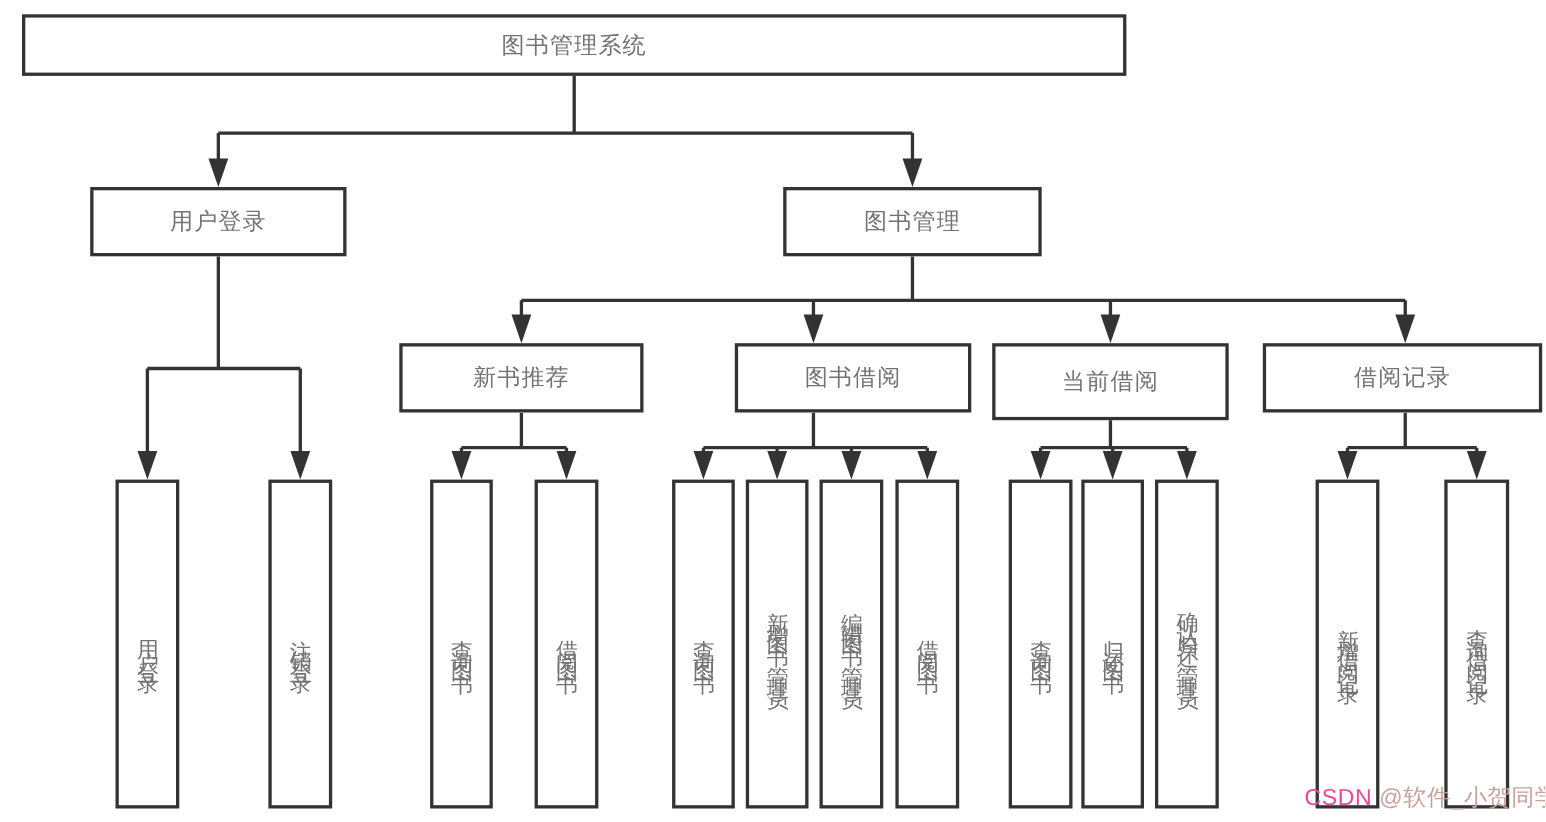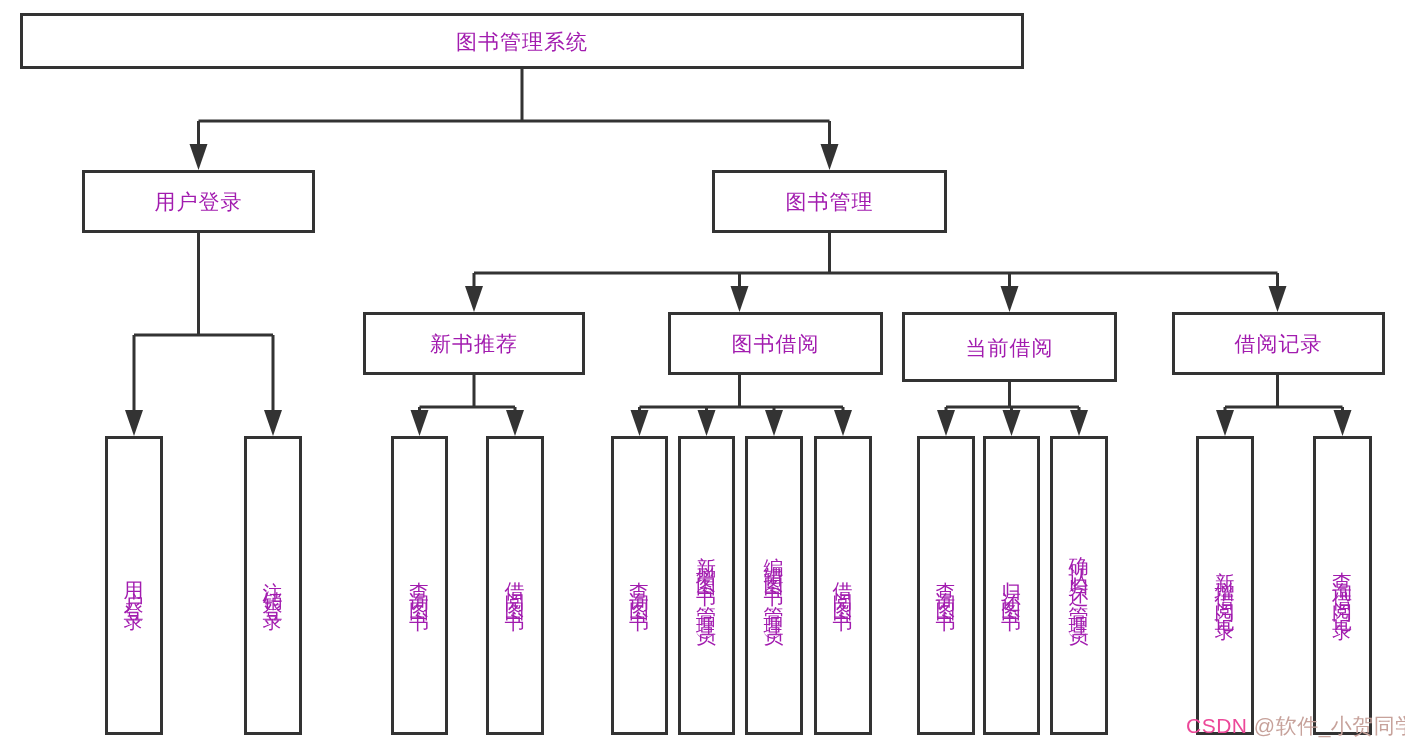--- a/index.html
+++ b/index.html
@@ -19,21 +19,21 @@
     position: absolute;
     left: 0;
     top: 0;
     z-index: 1;
   }
   .box {
     position: absolute;
     box-sizing: border-box;
     border: 3px solid #333333;
     background: #ffffff;
-    color: #a21caf;
+    color: #737373;
     display: flex;
     align-items: center;
     justify-content: center;
     z-index: 2;
   }
   .box.h span {
     font-size: 21px;
     line-height: 1;
     letter-spacing: 1px;
     white-space: nowrap;
@@ -117,21 +117,21 @@
 
   <div class="box h" style="left:712px;top:170px;width:235px;height:63px">
     <span>图书管理</span>
   </div>
   <div class="box h" style="left:668px;top:312px;width:215px;height:63px">
     <span>图书借阅</span>
   </div>
   <div class="box h" style="left:902px;top:312px;width:215px;height:70px">
     <span>当前借阅</span>
   </div>
-  <div class="box h" style="left:1172px;top:312px;width:213px;height:63px">
+  <div class="box h" style="left:1148px;top:312px;width:254px;height:63px">
     <span>借阅记录</span>
   </div>
 
   <div class="box v" style="left:105px;top:436px;width:58px;height:299px">
     <span>用户登录</span>
   </div>
   <div class="box v" style="left:244px;top:436px;width:58px;height:299px">
     <span>注销登录</span>
   </div>
 

